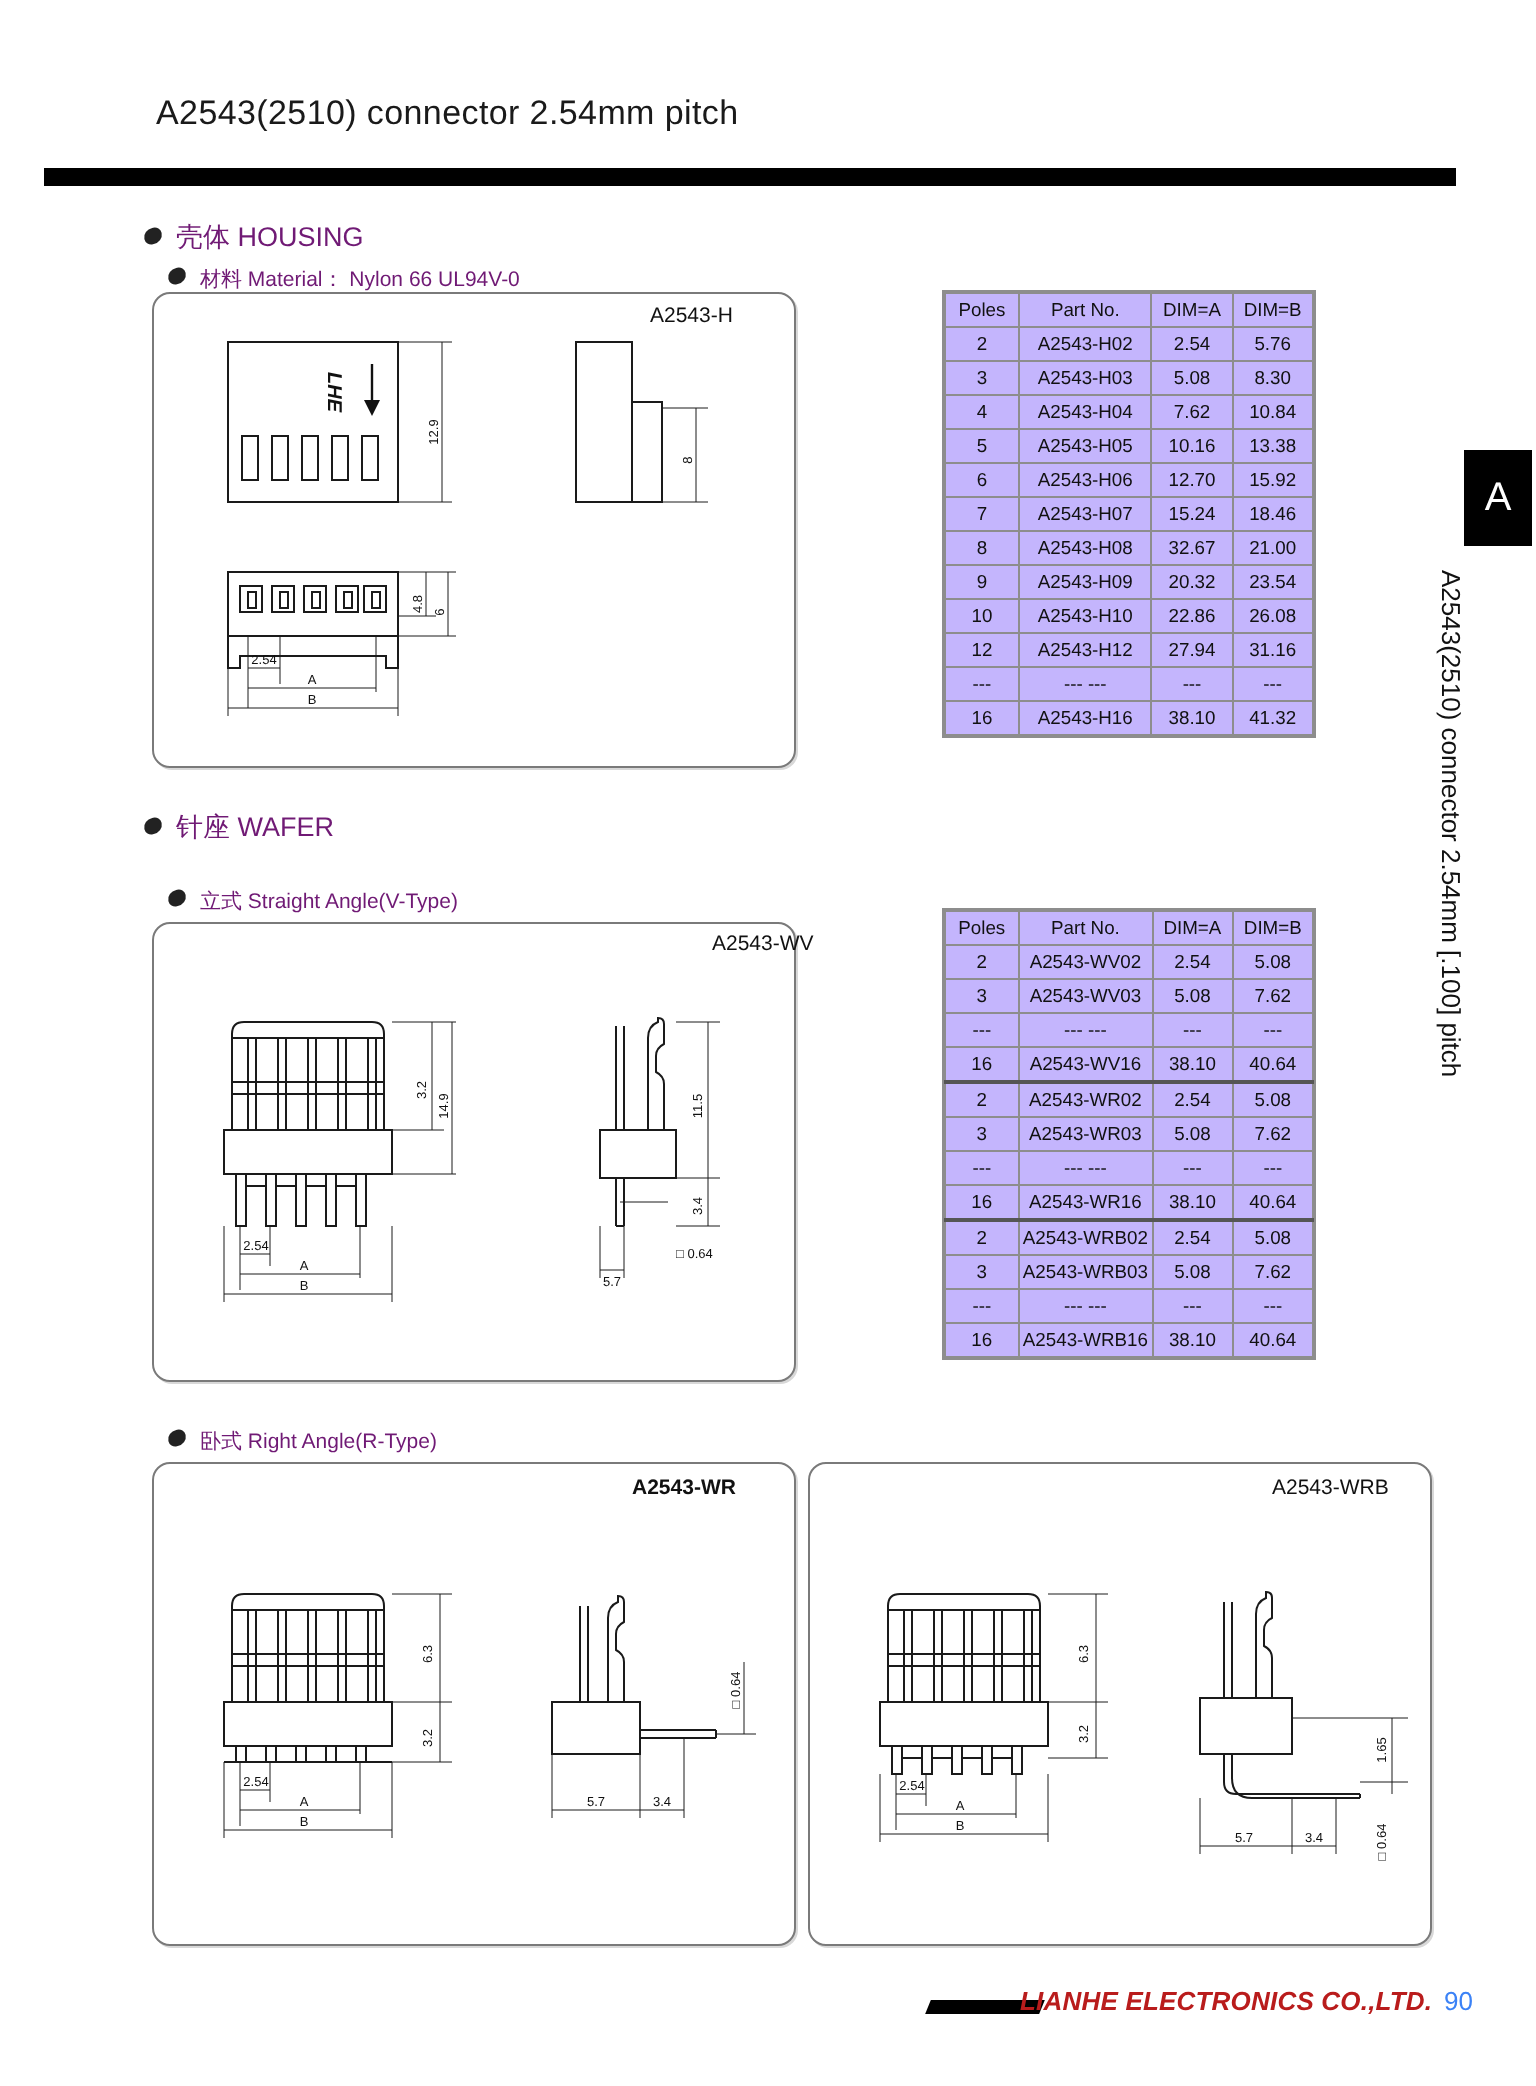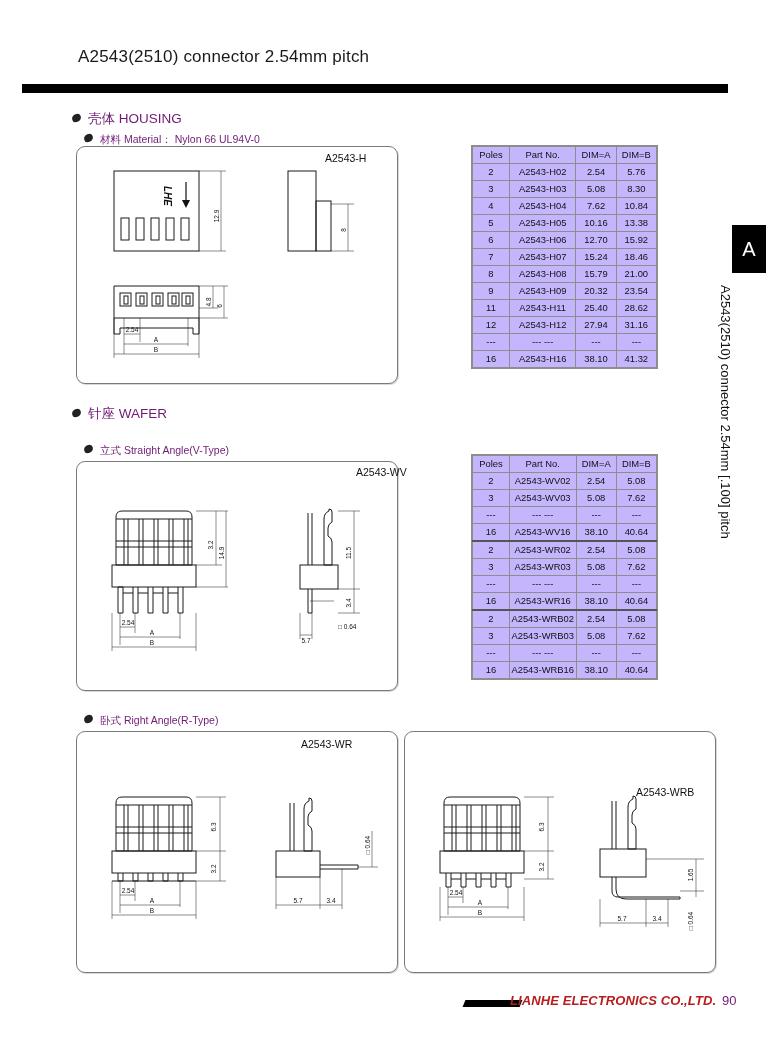--- a/index.html
+++ b/index.html
@@ -77,21 +77,21 @@
 
   
   .ft-bar{
     position:absolute;left:464px;top:1000px;width:57px;height:7px;background:#000;
     transform:skewX(-22deg);
   }
   .ft-name{
     position:absolute;left:510px;top:993px;font-size:13px;font-style:italic;
     font-weight:bold;letter-spacing:.1px;white-space:nowrap;color:#b91c1c;
   }
-  .ft-page{position:absolute;left:722px;top:993px;font-size:13px;color:#701a75;}
+  .ft-page{position:absolute;left:722px;top:993px;font-size:13px;color:#3b82f6;}
 
   
   .dw{position:absolute;}
   .dw svg{display:block;}
 </style>
 </head>
 <body>
 
 <div class="pg">
 
@@ -220,34 +220,34 @@
         </tr>
         <tr>
           <td class="c-poles">7</td>
           <td class="c-part">A2543-H07</td>
           <td class="c-a">15.24</td>
           <td class="c-b">18.46</td>
         </tr>
         <tr>
           <td class="c-poles">8</td>
           <td class="c-part">A2543-H08</td>
-          <td class="c-a">15.79</td>
+          <td class="c-a">32.67</td>
           <td class="c-b">21.00</td>
         </tr>
         <tr>
           <td class="c-poles">9</td>
           <td class="c-part">A2543-H09</td>
           <td class="c-a">20.32</td>
           <td class="c-b">23.54</td>
         </tr>
         <tr>
-          <td class="c-poles">11</td>
-          <td class="c-part">A2543-H11</td>
-          <td class="c-a">25.40</td>
-          <td class="c-b">28.62</td>
+          <td class="c-poles">10</td>
+          <td class="c-part">A2543-H10</td>
+          <td class="c-a">22.86</td>
+          <td class="c-b">26.08</td>
         </tr>
         <tr>
           <td class="c-poles">12</td>
           <td class="c-part">A2543-H12</td>
           <td class="c-a">27.94</td>
           <td class="c-b">31.16</td>
         </tr>
         <tr>
           <td class="c-poles">---</td>
           <td class="c-part">--- ---</td>
@@ -430,21 +430,21 @@
           <td class="c-part">A2543-WRB16</td>
           <td class="c-a">38.10</td>
           <td class="c-b">40.64</td>
         </tr>
       </tbody>
   </table>
 
   <div class="lbl lbl-sm" style="left:84px;top:714px;"><span class="bullet"></span><span>卧式 Right Angle(R-Type)</span></div>
 
   <div class="panel" style="left:76px;top:731px;width:320px;height:240px;"></div>
-  <div class="pn-code" style="left:301px;top:738px;">A2543-WR</div>
+  <div class="pn-code" style="left:316px;top:738px;font-weight:bold;">A2543-WR</div>
 
   <div class="dw" style="left:76px;top:731px;">
     <svg width="320" height="240" viewBox="0 0 320 240">
       <g fill="none" stroke="#1a1a1a" stroke-width="1">
         <path d="M40 72 q0 -6 6 -6 h64 q6 0 6 6 v48 h-76 z"></path>
         <line x1="40" y1="74" x2="116" y2="74"></line>
         <line x1="48" y1="74" x2="48" y2="120"></line>
           <line x1="52" y1="74" x2="52" y2="120"></line>
         <line x1="63" y1="74" x2="63" y2="120"></line>
           <line x1="67" y1="74" x2="67" y2="120"></line>
@@ -502,21 +502,21 @@
         <text x="76" y="172" text-anchor="middle">A</text>
         <text x="76" y="182" text-anchor="middle">B</text>
         <text x="222" y="172" text-anchor="middle">5.7</text>
         <text x="255" y="172" text-anchor="middle">3.4</text>
         <text transform="translate(294,114) rotate(-90)" text-anchor="middle">□ 0.64</text>
       </g>
     </svg>
   </div>
 
   <div class="panel" style="left:404px;top:731px;width:310px;height:240px;"></div>
-  <div class="pn-code" style="left:636px;top:738px;margin-top:48px;">A2543-WRB</div>
+  <div class="pn-code" style="left:636px;top:738px;">A2543-WRB</div>
 
   <div class="dw" style="left:404px;top:731px;">
     <svg width="310" height="240" viewBox="0 0 310 240">
       <g fill="none" stroke="#1a1a1a" stroke-width="1">
         <path d="M40 72 q0 -6 6 -6 h64 q6 0 6 6 v48 h-76 z"></path>
         <line x1="40" y1="74" x2="116" y2="74"></line>
         <line x1="48" y1="74" x2="48" y2="120"></line>
           <line x1="52" y1="74" x2="52" y2="120"></line>
         <line x1="63" y1="74" x2="63" y2="120"></line>
           <line x1="67" y1="74" x2="67" y2="120"></line>

